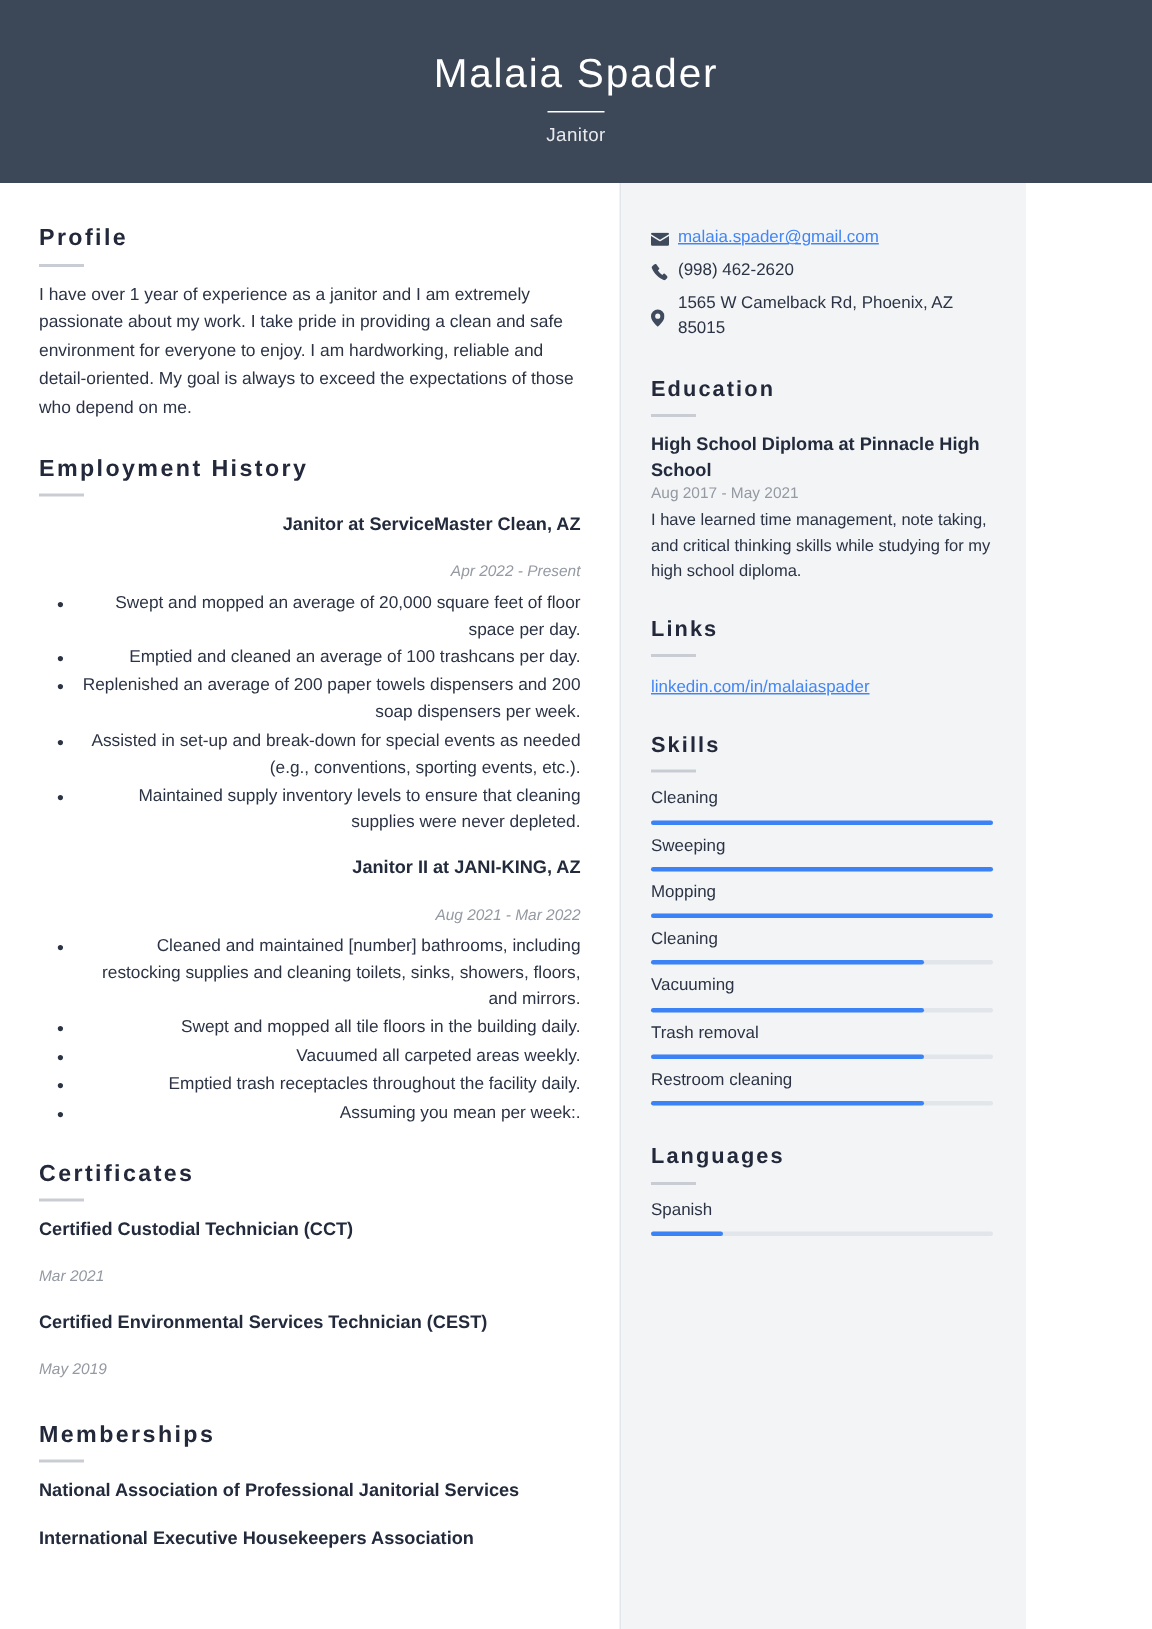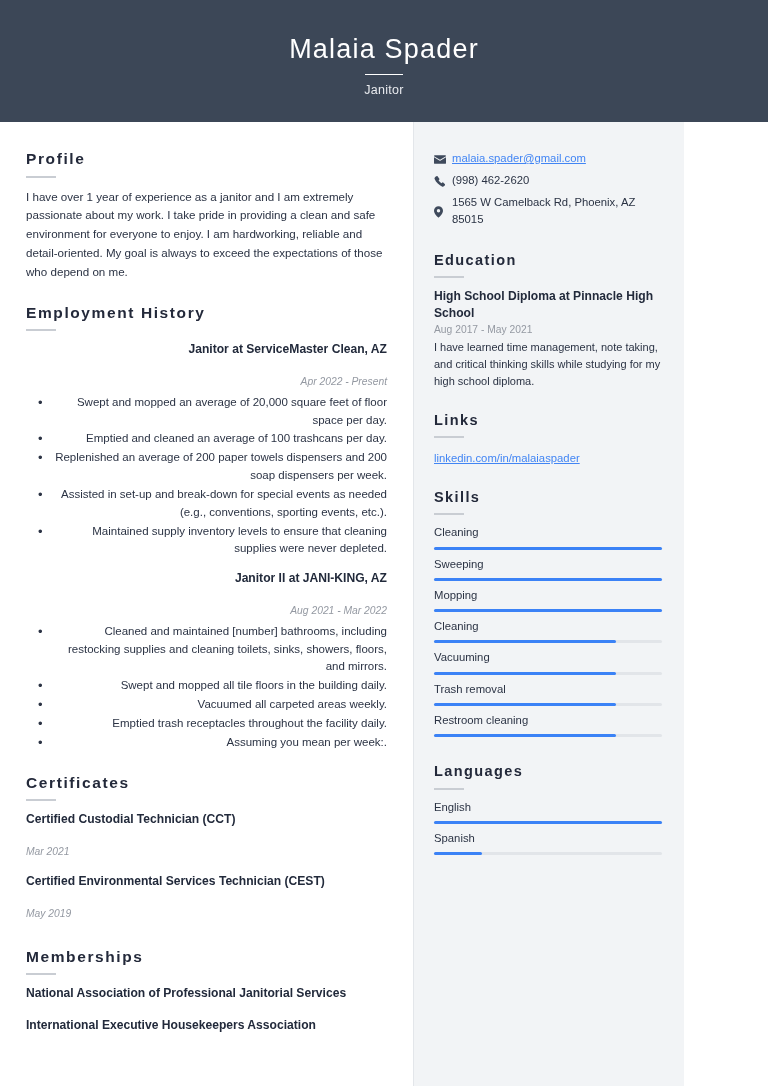--- a/index.html
+++ b/index.html
@@ -414,26 +414,20 @@
             <div class="skill-fill" style="width: 80%;"></div>
           </div>
         </div>
       </div>
 
       <div class="section sec-gap-top">
         <div class="sec-title small">Languages</div>
         <div class="sec-rule"></div>
 
         <div class="skill">
-          <div class="skill-label">English</div>
-          <div class="skill-track">
-            <div class="skill-fill" style="width: 100%;"></div>
-          </div>
-        </div>
-        <div class="skill">
           <div class="skill-label">Spanish</div>
           <div class="skill-track">
             <div class="skill-fill" style="width: 21%;"></div>
           </div>
         </div>
       </div>
 
     </div>
   </div>
 </div>

